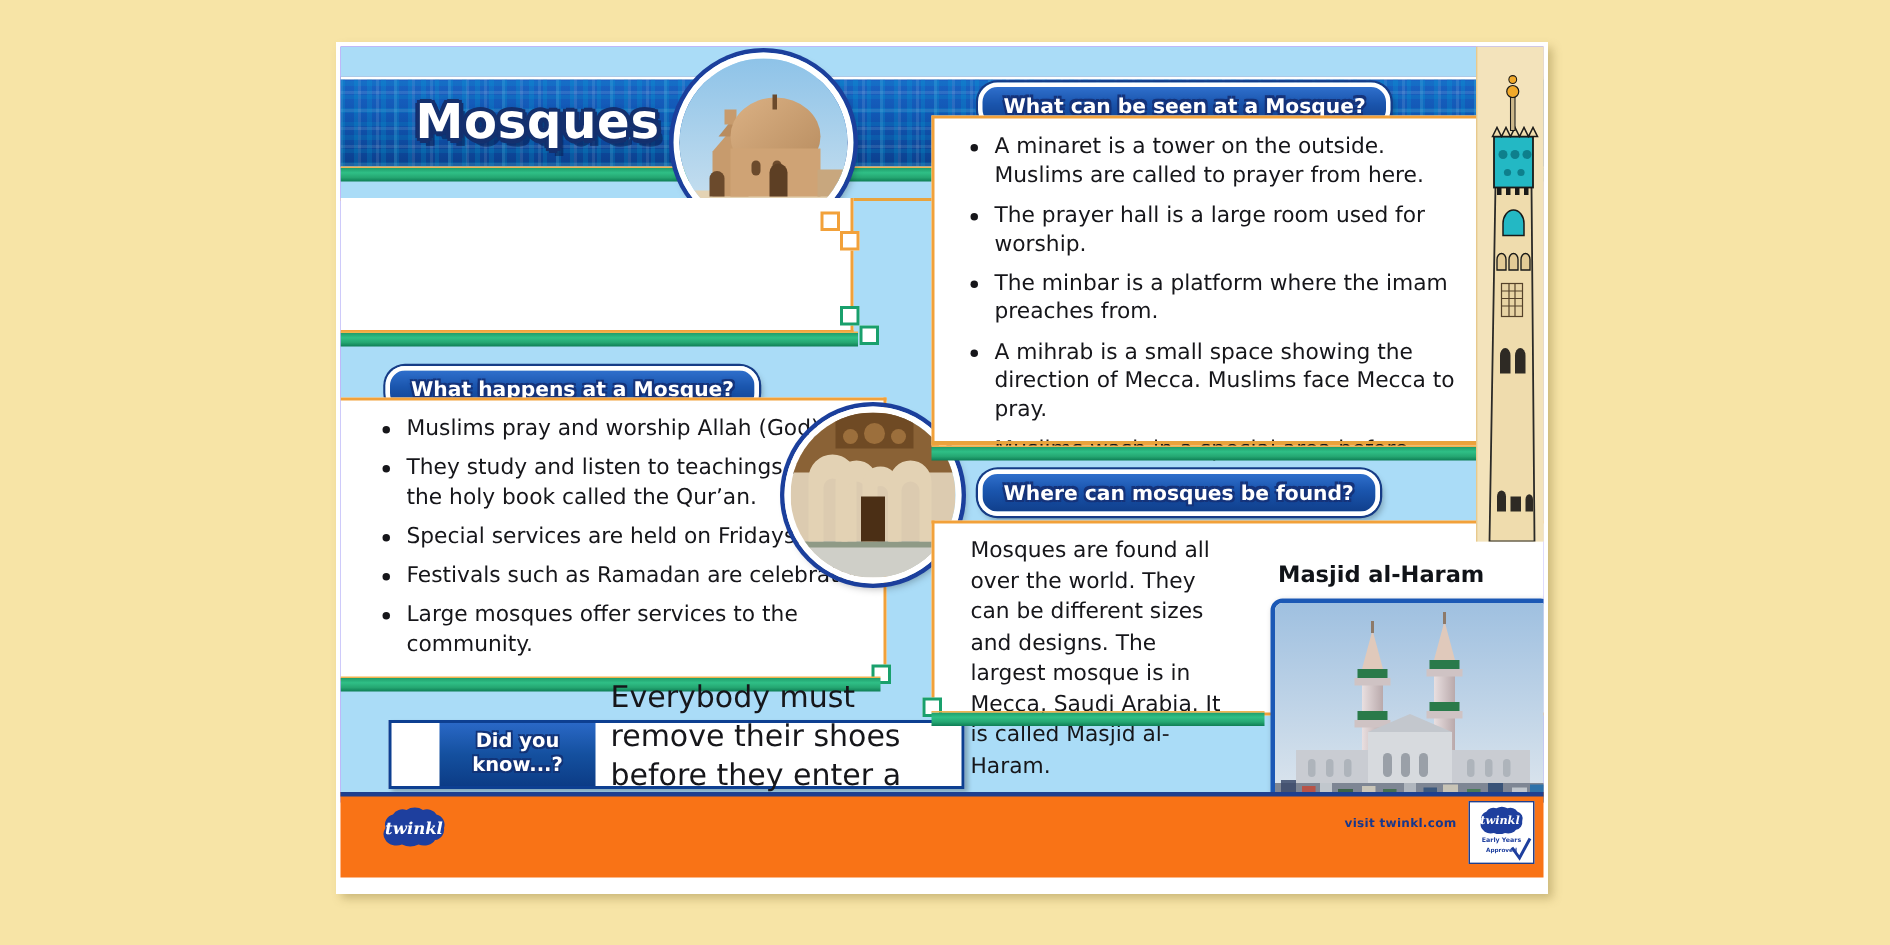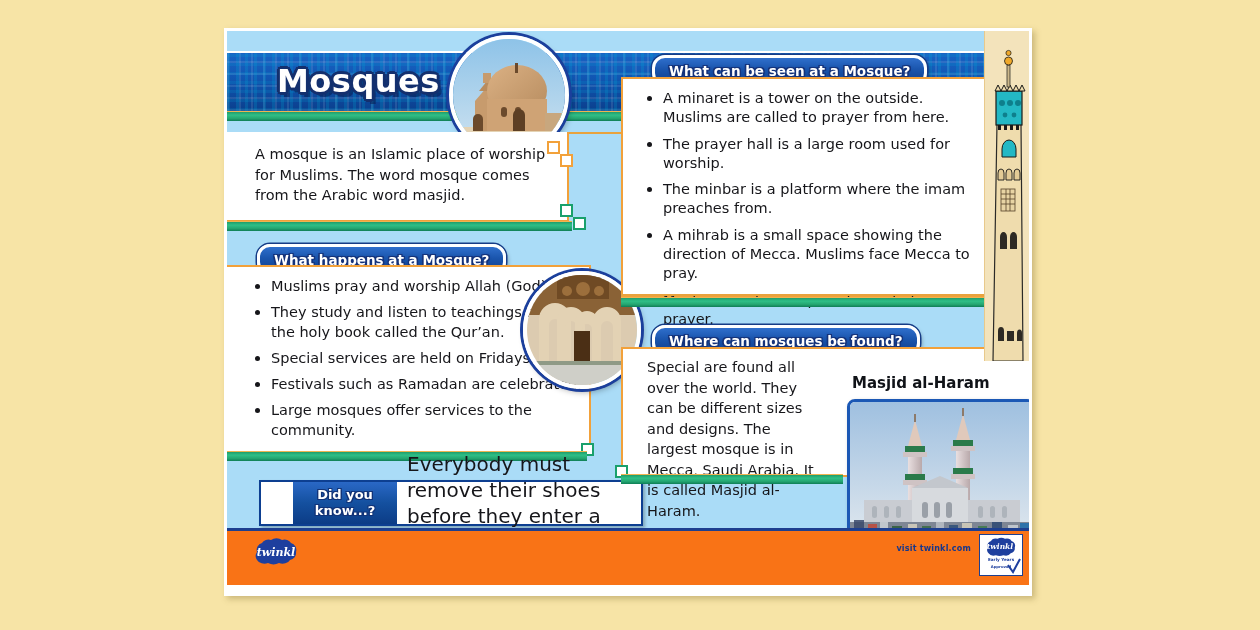--- a/index.html
+++ b/index.html
@@ -202,21 +202,20 @@
           <rect x="62" y="68" width="6" height="10" rx="3" fill="#6b4a2c"></rect>
           <path d="M60 92 L60 76 a6 6 0 0 1 12 0 L72 92 Z" fill="#5d3f24"></path>
           <path d="M20 92 L20 80 a5 5 0 0 1 10 0 L30 92 Z" fill="#6b4a2c"></path>
           <rect x="62" y="24" width="3" height="10" fill="#6b4a2c"></rect>
           <rect x="92" y="74" width="20" height="18" fill="#c8a77e"></rect>
         </svg>
       </div>
 
       <div class="goldline" style="position:absolute;left:0;top:101px;width:762px;"></div>
       <div class="wbox" style="left:0;top:101px;width:340px;height:88px;border-left:none;border-top:none;"></div>
-      <div class="body-text" style="position:absolute;left:28px;top:113px;width:300px;">A mosque is an Islamic place of worship for Muslims. The word mosque comes from the Arabic word masjid.</div>
       <div class="step" style="left:320px;top:110px;"></div>
       <div class="step" style="left:333px;top:123px;"></div>
       <div class="step g" style="left:333px;top:173px;"></div>
       <div class="step g" style="left:346px;top:186px;"></div>
       <div class="greenbar" style="position:absolute;left:0;top:190px;width:345px;"></div>
 
       <div class="pill" style="left:30px;top:213px;">
         <span>What happens at a Mosque?</span>
       </div>
       <div class="wbox" style="left:0;top:234px;width:362px;height:185px;border-left:none;"></div>
@@ -271,25 +270,25 @@
       <ul class="bullets" style="position:absolute;left:418px;top:58px;width:338px;">
         <li>A minaret is a tower on the outside. Muslims are called to prayer from here.</li>
         <li>The prayer hall is a large room used for worship.</li>
         <li>The minbar is a platform where the imam preaches from.</li>
         <li>A mihrab is a small space showing the direction of Mecca. Muslims face Mecca to pray.</li>
         <li>Muslims wash in a special area before prayer.</li>
       </ul>
       <div class="goldline" style="position:absolute;left:394px;top:263px;width:364px;"></div>
       <div class="greenbar" style="position:absolute;left:394px;top:266px;width:364px;"></div>
 
-      <div class="pill" style="left:425px;top:294px;">
+      <div class="pill" style="left:425px;top:282px;">
         <span>Where can mosques be found?</span>
       </div>
       <div class="wbox" style="left:394px;top:316px;width:408px;height:126px;border-right:none;"></div>
-      <div class="body-text" style="position:absolute;left:420px;top:326px;width:178px;">Special are found all over the world. They can be different sizes and designs. The largest mosque is in Mecca, Saudi Arabia. It is called Masjid al-Haram.</div>
+      <div class="body-text" style="position:absolute;left:420px;top:326px;width:178px;">Mosques are found all over the world. They can be different sizes and designs. The largest mosque is in Mecca, Saudi Arabia. It is called Masjid al-Haram.</div>
       <div class="step g" style="left:388px;top:434px;"></div>
       <div class="greenbar" style="position:absolute;left:394px;top:443px;width:222px;"></div>
 
       <div class="masjid-cap">Masjid al-Haram</div>
 
       <div class="masjid-photo">
         <svg viewBox="0 0 182 136" width="182" height="136" aria-hidden="true">
           <defs>
             <linearGradient id="skyB" x1="0" y1="0" x2="0" y2="1">
               <stop offset="0" stop-color="#9fc0e0"></stop>

